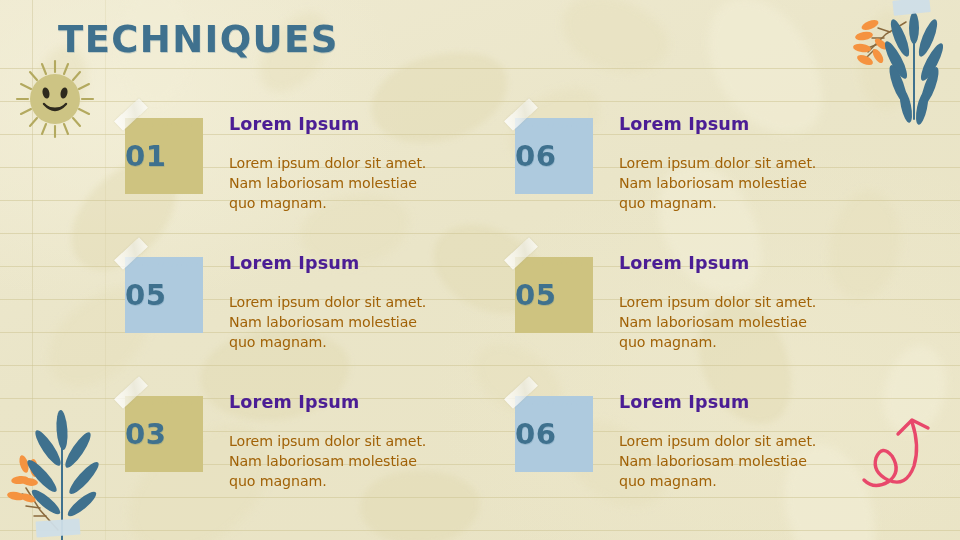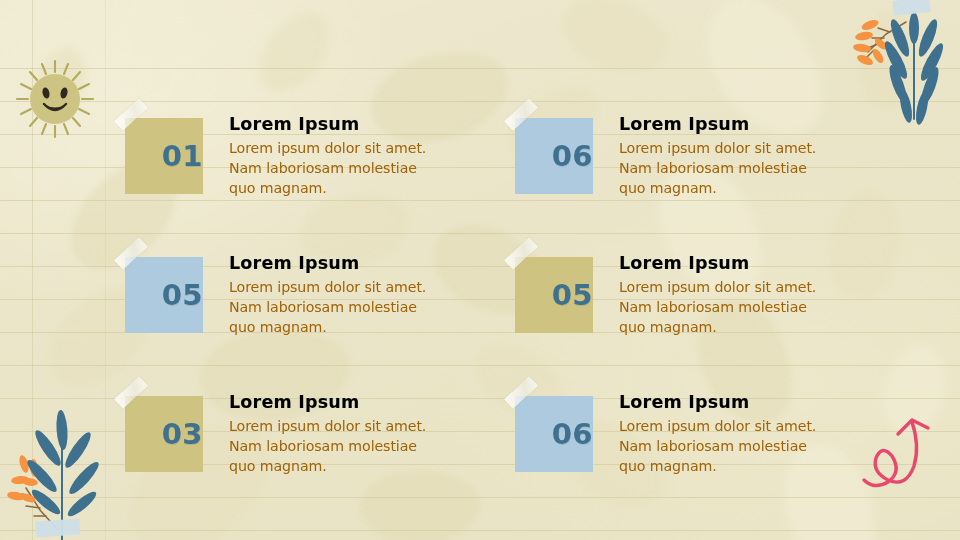--- a/index.html
+++ b/index.html
@@ -105,21 +105,21 @@
   }
 
   .tile {
     position: absolute;
     left: 0;
     top: 6px;
     width: 78px;
     height: 76px;
     display: flex;
     align-items: center;
-    justify-content: flex-end;
+    justify-content: flex-start;
   }
 
   
   .tile .teeth {
     position: absolute;
     left: 0;
     top: -5px;
     width: 78px;
     height: 6px;
   }
@@ -163,24 +163,24 @@
   
   .txt {
     margin-left: 26px;
     padding-top: 2px;
     width: 208px;
   }
   .txt .head {
     font-family: "DejaVu Sans", sans-serif;
     font-size: 17.5px;
     font-weight: 700;
-    color: #000000;
+    color: #4c1d95;
     letter-spacing: 0.2px;
     line-height: 1.18;
-    margin-bottom: 3px;
+    margin-bottom: 18px;
     text-shadow: 0.4px 0.4px 0 rgba(63,113,142,0.2);
   }
   .txt .body-text {
     font-family: "DejaVu Sans", sans-serif;
     font-size: 14.2px;
     font-weight: 400;
     color: #a16207;
     line-height: 1.42;
     letter-spacing: -0.1px;
   }
@@ -238,20 +238,21 @@
       <div class="rule" style="top: 365px;"></div>
       <div class="rule" style="top: 398px;"></div>
       <div class="rule" style="top: 431px;"></div>
       <div class="rule" style="top: 464px;"></div>
       <div class="rule" style="top: 497px;"></div>
       <div class="rule" style="top: 530px;"></div>
       <div class="vrule" style="left: 32px; opacity: 0.9;"></div>
       <div class="vrule" style="left: 105px; opacity: 0.45;"></div>
     </div>
 
+  <div class="title">TECHNIQUES</div>
 
   <div class="deco" id="sun-doodle">
     <svg viewBox="0 0 86 86" width="86" height="86">
       <g stroke="#b3a95f" stroke-width="2.1" stroke-linecap="round">
         <line x1="43" y1="5" x2="43" y2="16"></line>
         <line x1="56" y1="8" x2="52" y2="18"></line>
         <line x1="68" y1="16" x2="61" y2="24"></line>
         <line x1="77" y1="28" x2="67" y2="33"></line>
         <line x1="81" y1="43" x2="70" y2="43"></line>
         <line x1="77" y1="58" x2="67" y2="53"></line>

